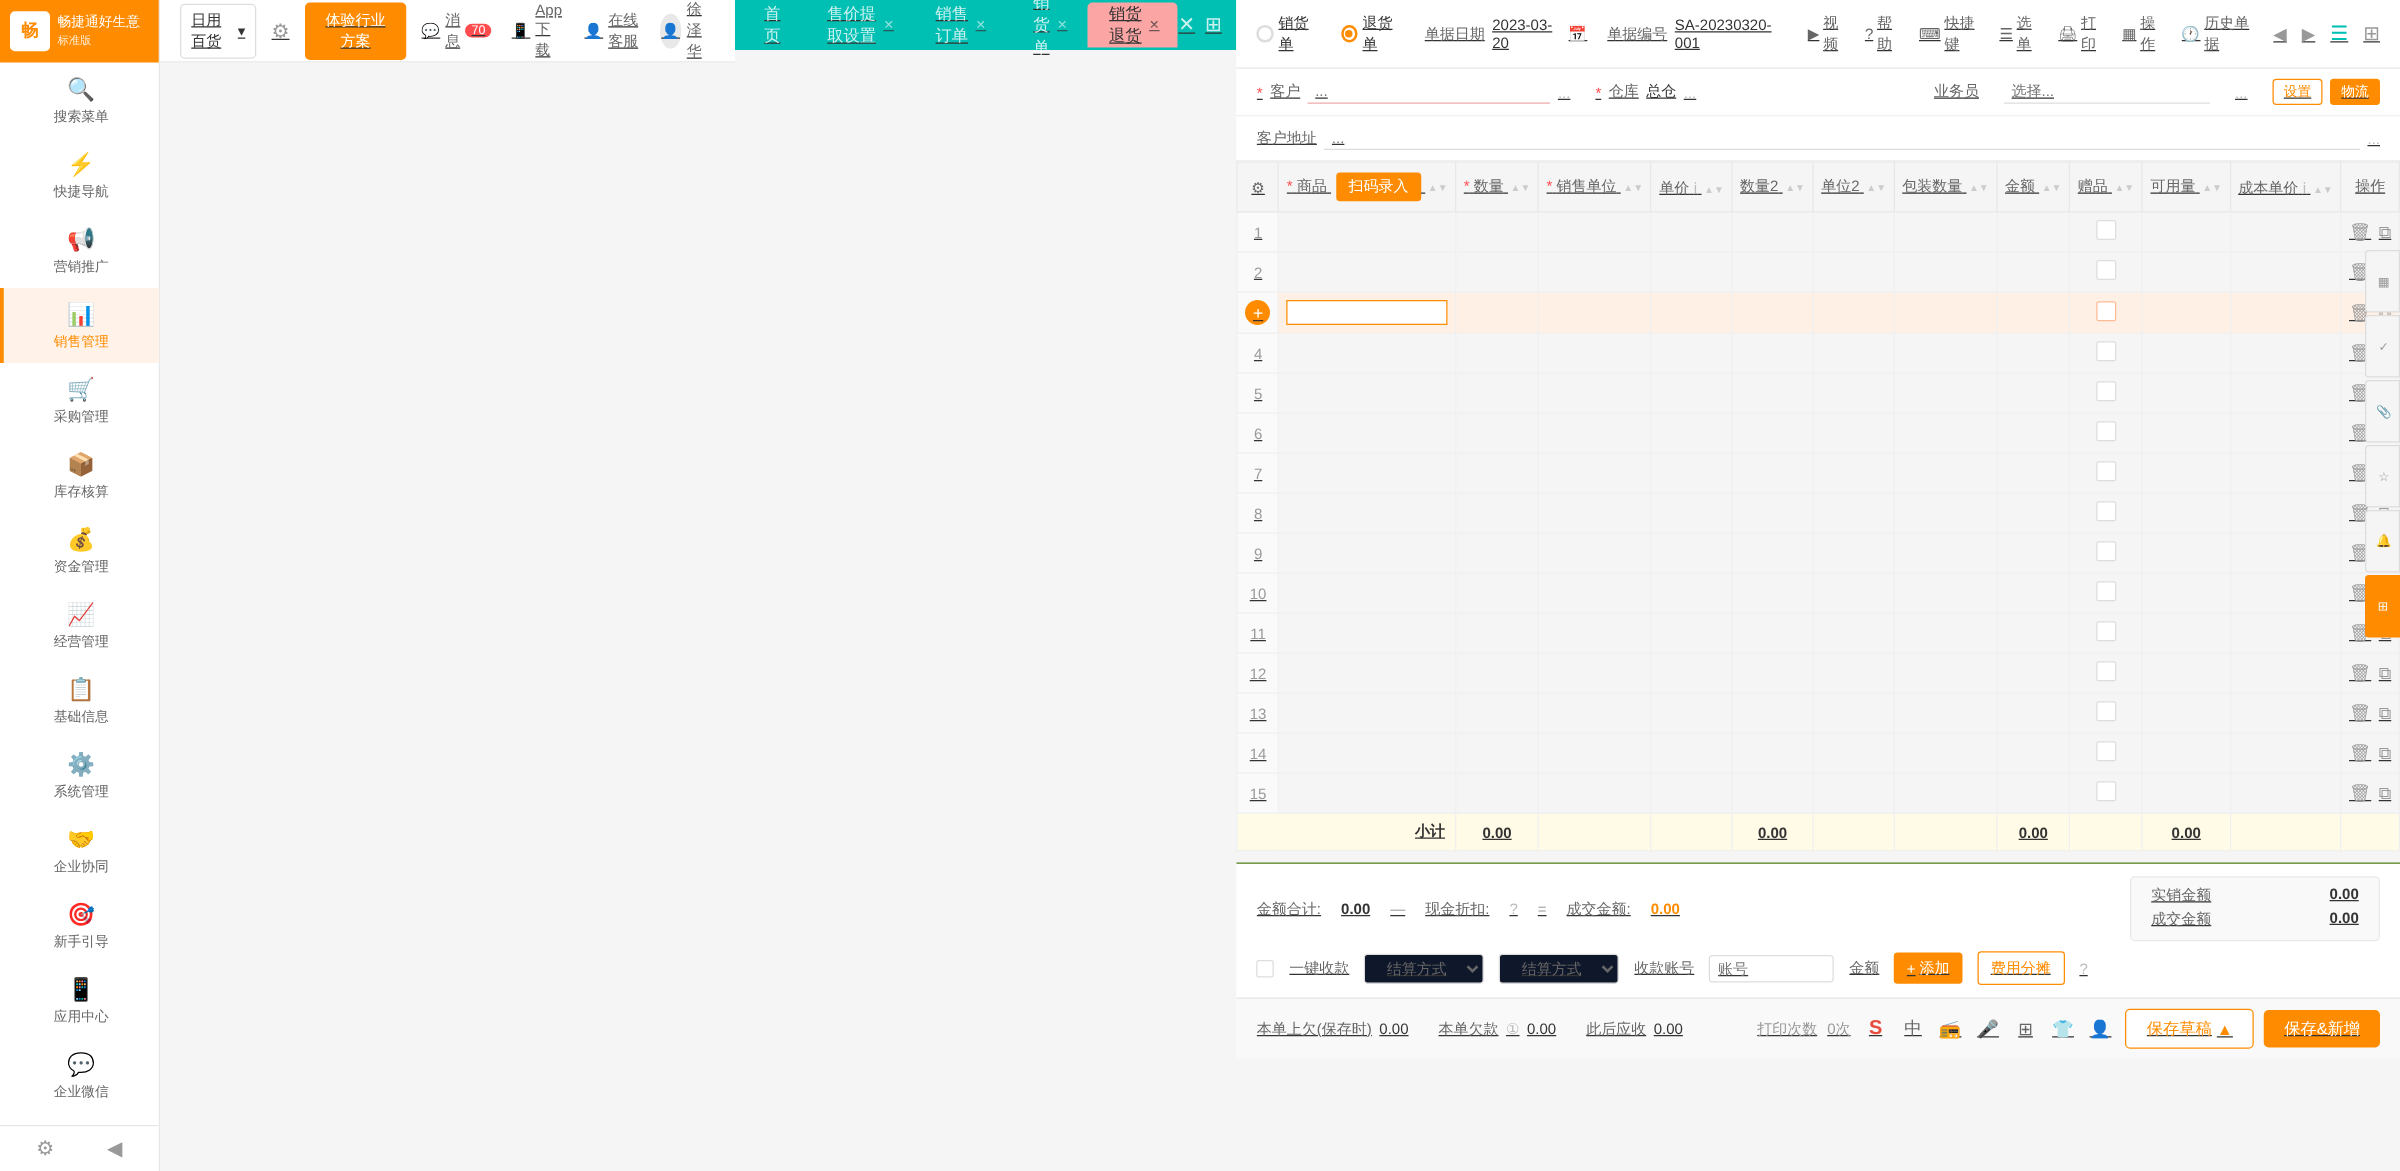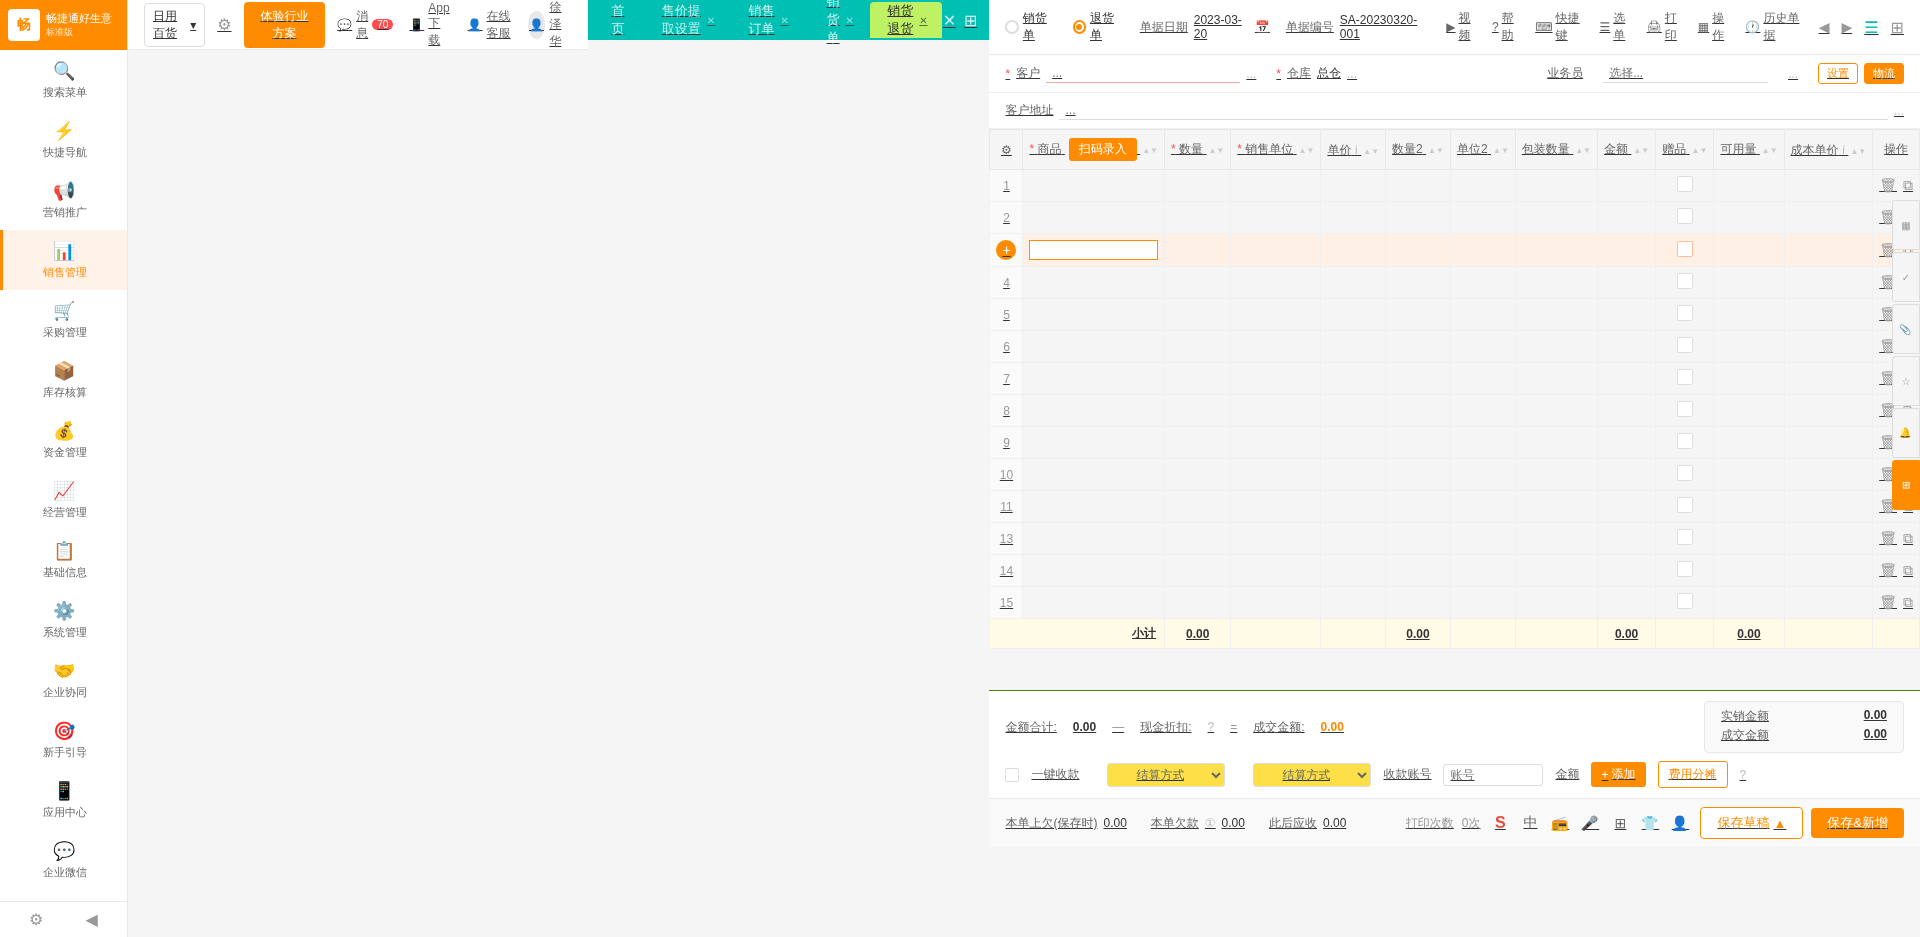--- a/index.html
+++ b/index.html
@@ -31,21 +31,21 @@
     .topbar-gear { color: #999; cursor: pointer; font-size: 16px; }
     .topbar-btn-trial { background: #ff8c00; color: #fff; border: none; border-radius: 4px; padding: 6px 14px; cursor: pointer; font-size: 12px; }
     .topbar-right { margin-left: auto; display: flex; align-items: center; gap: 16px; }
     .topbar-right-item { display: flex; align-items: center; gap: 4px; color: #666; cursor: pointer; font-size: 12px; }
     .topbar-badge { background: #ff4d4f; color: #fff; border-radius: 10px; padding: 0 5px; font-size: 10px; }
     .topbar-avatar { width: 28px; height: 28px; border-radius: 50%; background: #e8e8e8; display: flex; align-items: center; justify-content: center; font-size: 12px; color: #666; }
 
     
     .tab-bar { background: #00bfb3; display: flex; align-items: center; height: 40px; padding: 0 4px; }
     .tab-item { padding: 0 14px; height: 36px; display: flex; align-items: center; gap: 6px; cursor: pointer; color: rgba(255,255,255,0.8); font-size: 13px; border-radius: 4px 4px 0 0; margin: 0 1px; text-align: right; }
-    .tab-item.active { background: #bef264; color: #333; border-radius: 4px 4px 0 0; }
+    .tab-item.active { background: #fca5a5; color: #333; border-radius: 4px 4px 0 0; }
     .tab-close { font-size: 10px; opacity: 0.7; }
     .tab-bar-right { margin-left: auto; display: flex; align-items: center; gap: 8px; padding-right: 8px; color: rgba(255,255,255,0.8); font-size: 16px; cursor: pointer; }
 
     
     .form-header { padding: 10px 16px; border-bottom: 1px solid #e8e8e8; display: flex; align-items: center; gap: 16px; }
     .radio-group { display: flex; gap: 16px; align-items: center; }
     .radio-item { display: flex; align-items: center; gap: 4px; cursor: pointer; }
     .radio-dot { width: 14px; height: 14px; border-radius: 50%; border: 2px solid #ddd; display: flex; align-items: center; justify-content: center; }
     .radio-dot.checked { border-color: #ff8c00; }
     .radio-dot.checked::after { content: ''; width: 6px; height: 6px; border-radius: 50%; background: #ff8c00; }
@@ -76,21 +76,21 @@
     
     .bottom-section { border-top: 1px solid #4d7c0f; padding: 10px 16px; background: #fff; }
     .bottom-row1 { display: flex; align-items: center; gap: 16px; margin-bottom: 8px; }
     .amount-label { color: #666; }
     .amount-value { color: #333; font-weight: bold; }
     .minus-sign { color: #999; }
     .equals-sign { color: #999; }
     .deal-amount { color: #ff8c00; font-weight: bold; }
     .bottom-row2 { display: flex; align-items: center; gap: 12px; }
     .bottom-checkbox { width: 14px; height: 14px; border: 1px solid #ddd; border-radius: 2px; }
-    .bottom-select { border: 1px solid #ddd; padding: 3px 24px; border-radius: 3px; font-size: 12px; color: #666; background: #fde047; margin-left: 16px; }
+    .bottom-select { border: 1px solid #ddd; padding: 3px 13px; border-radius: 3px; font-size: 12px; color: #666; background: #0f172a; }
     .bottom-input { border: 1px solid #ddd; padding: 3px 6px; border-radius: 3px; font-size: 12px; color: #666; flex: 1; max-width: 100px; }
     .add-btn { background: #ff8c00; color: #fff; border: none; border-radius: 3px; padding: 4px 10px; font-size: 12px; cursor: pointer; display: flex; align-items: center; gap: 3px; }
     .feefen-btn { border: 1px solid #ff8c00; color: #ff8c00; background: #fff; border-radius: 3px; padding: 4px 10px; font-size: 12px; cursor: pointer; }
 
     
     .footer { background: #f9f9f9; border-top: 1px solid #e8e8e8; padding: 8px 16px; display: flex; align-items: center; gap: 24px; }
     .footer-info { display: flex; align-items: center; gap: 6px; color: #666; font-size: 12px; }
     .footer-num { color: #333; }
     .footer-right { margin-left: auto; display: flex; align-items: center; gap: 8px; }
     .print-count { color: #999; font-size: 12px; }
@@ -629,20 +629,40 @@
                   <td></td>
                   <td></td>
                   <td>
                     <div class="action-icons">
                       <span class="action-icon">🗑</span>
                       <span class="action-icon">⧉</span>
                     </div>
                   </td>
                 </tr>
               <tr>
+                  <td class="row-num">12</td>
+                  <td></td>
+                  <td></td>
+                  <td></td>
+                  <td></td>
+                  <td></td>
+                  <td></td>
+                  <td></td>
+                  <td></td>
+                  <td><span class="checkbox-cell"></span></td>
+                  <td></td>
+                  <td></td>
+                  <td>
+                    <div class="action-icons">
+                      <span class="action-icon">🗑</span>
+                      <span class="action-icon">⧉</span>
+                    </div>
+                  </td>
+                </tr>
+              <tr>
                   <td class="row-num">13</td>
                   <td></td>
                   <td></td>
                   <td></td>
                   <td></td>
                   <td></td>
                   <td></td>
                   <td></td>
                   <td></td>
                   <td><span class="checkbox-cell"></span></td>

